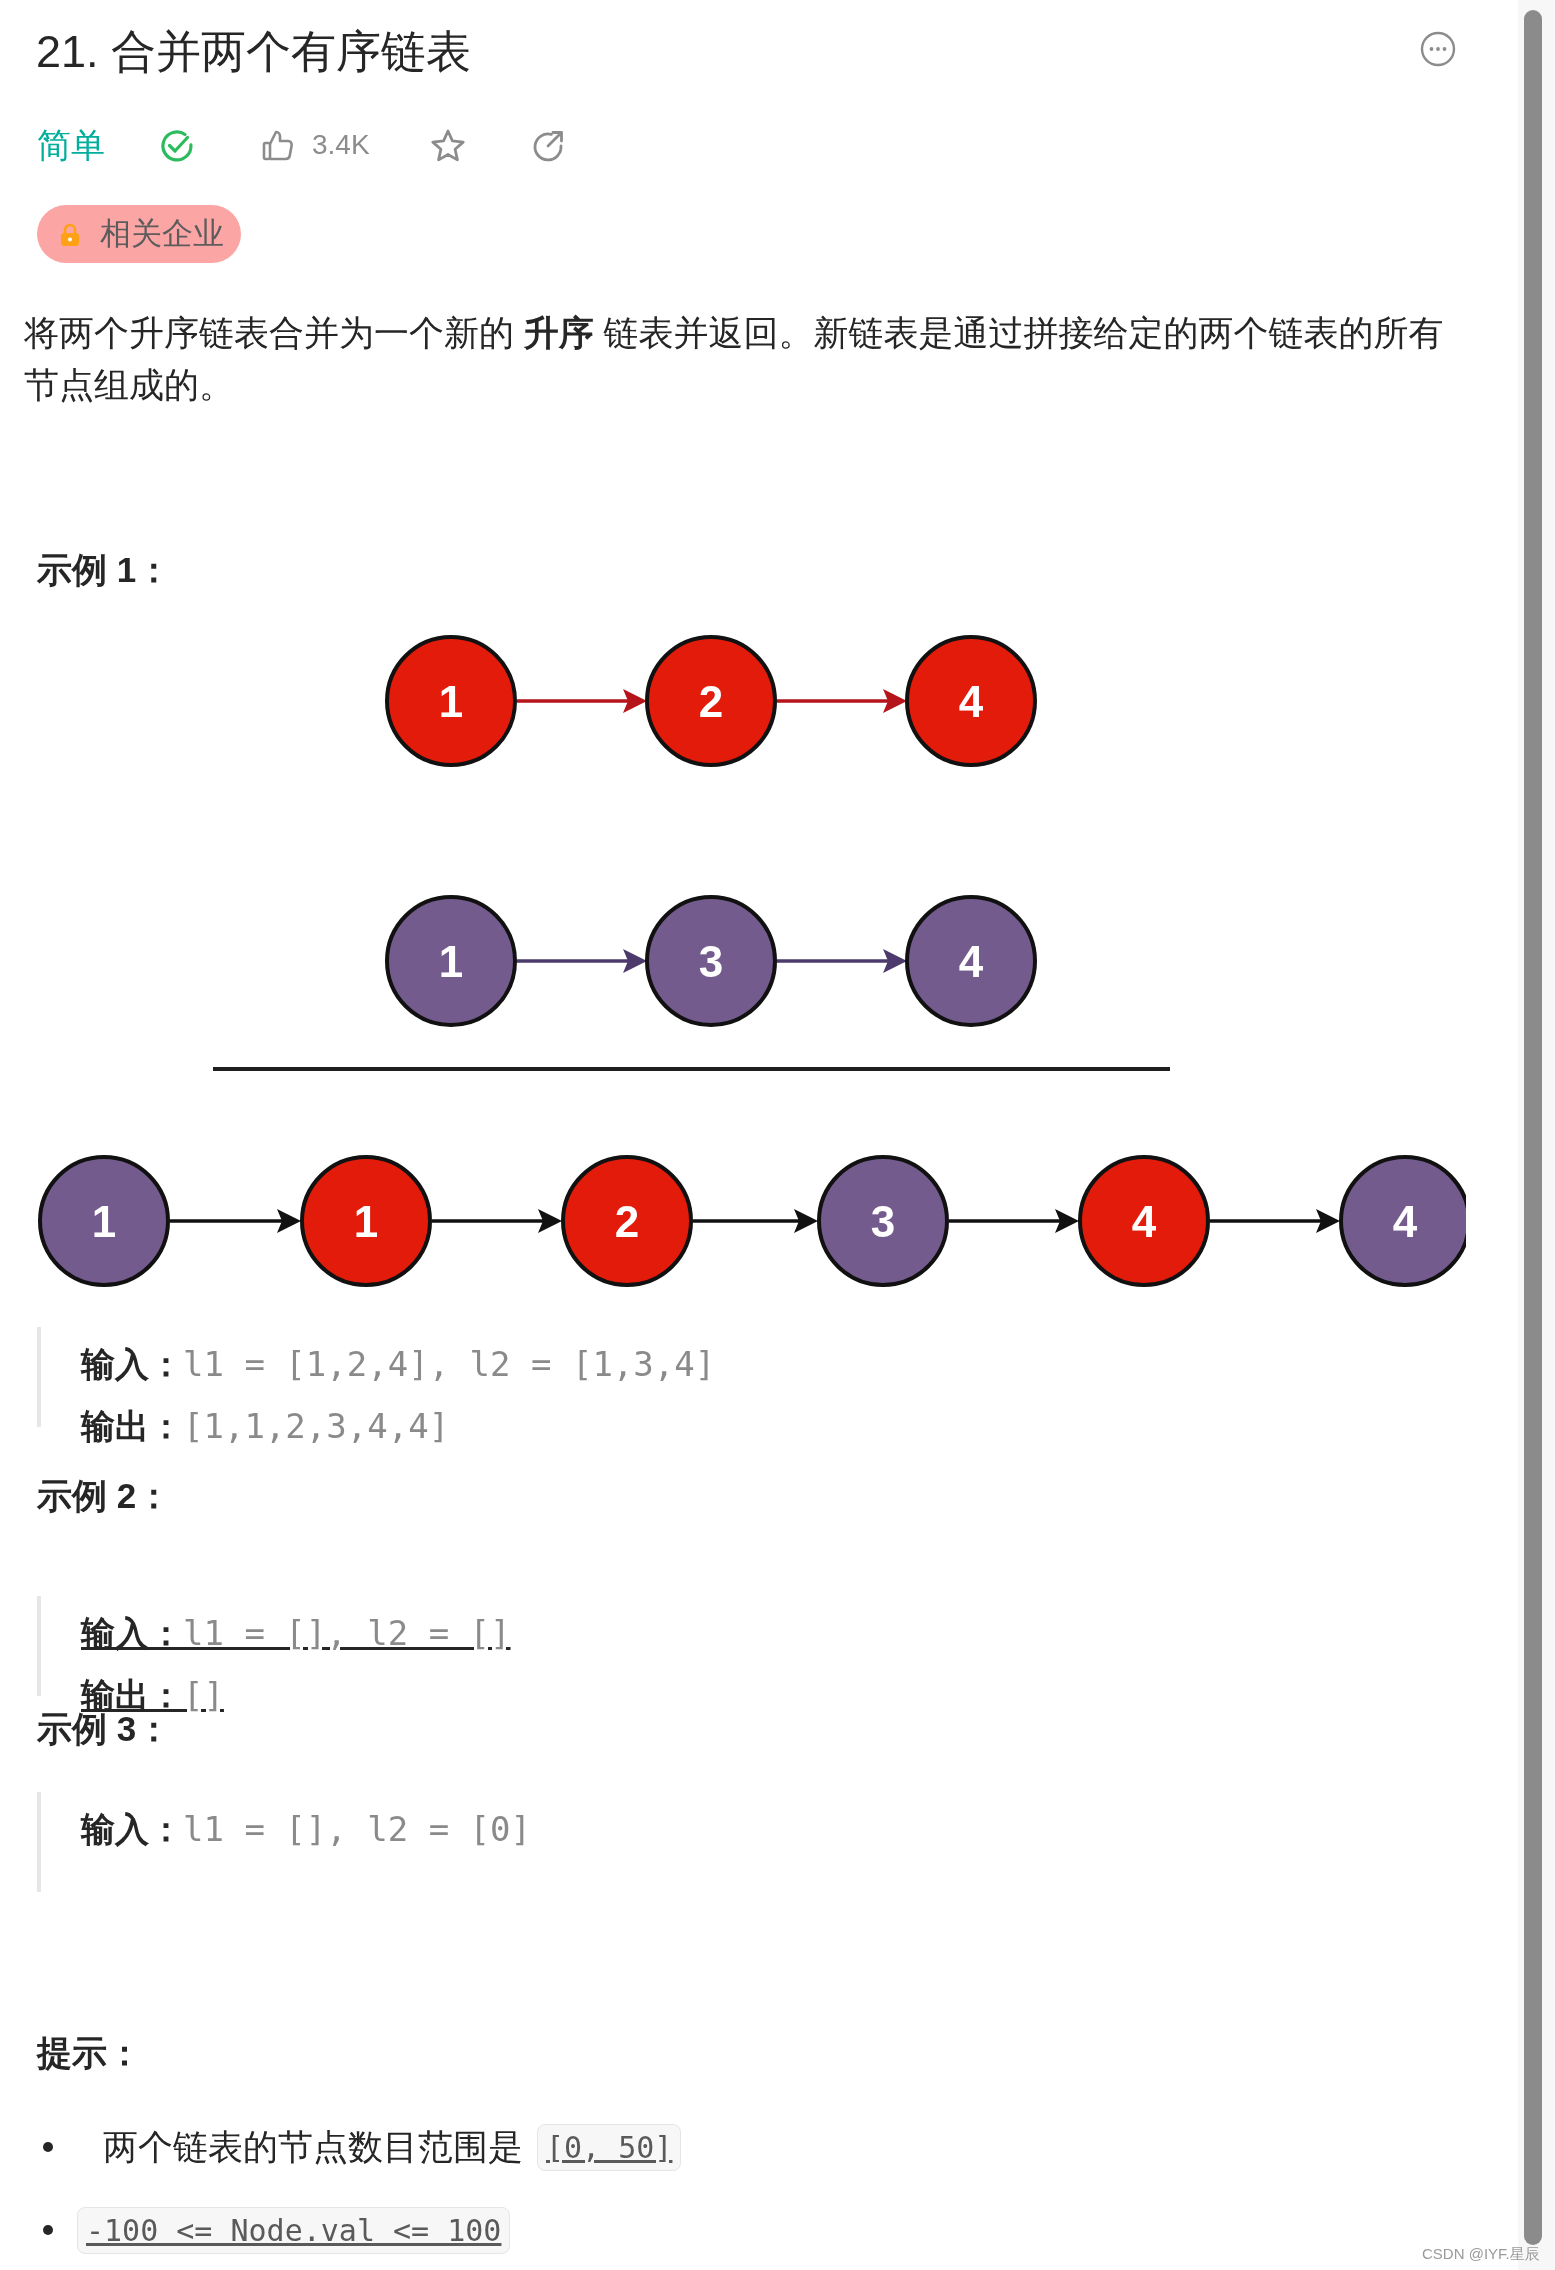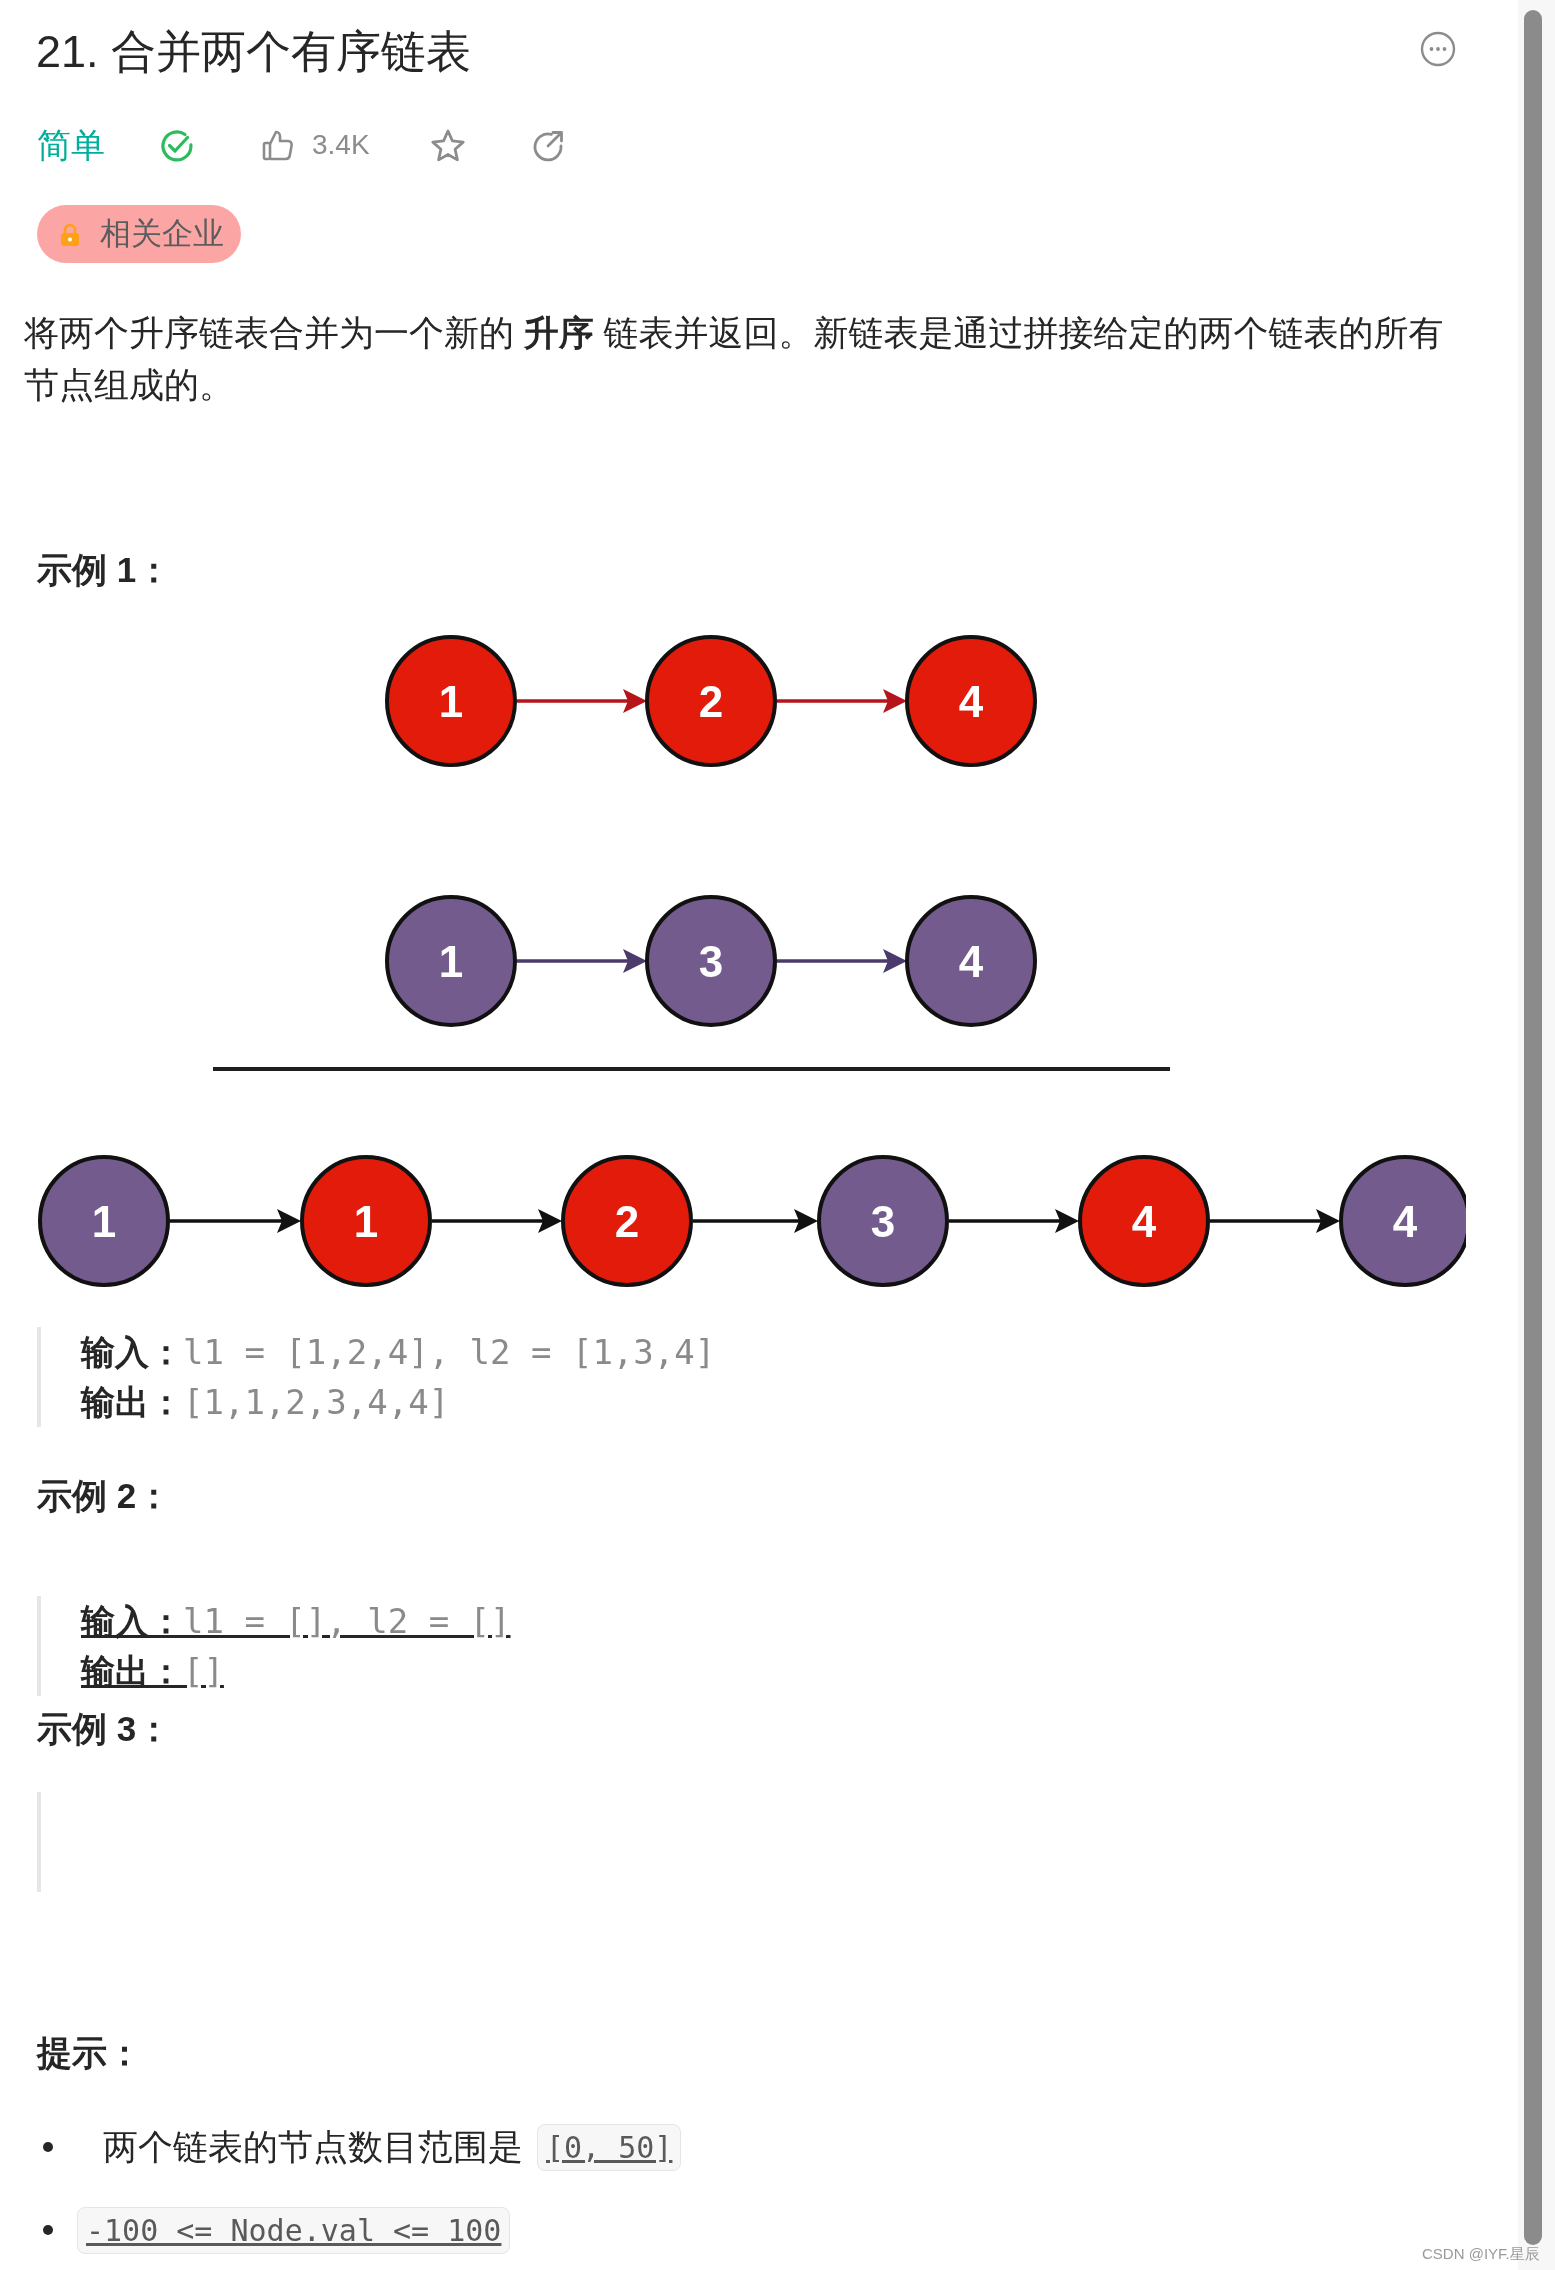--- a/index.html
+++ b/index.html
@@ -19,21 +19,21 @@
   .tag-pill .tag-text { position: absolute; left: 63px; top: 0; font-size: 31px; line-height: 58px; color: #5c5c5c; white-space: nowrap; }
 
   .desc { left: 24px; top: 307px; width: 1440px; font-size: 35px; line-height: 52px; color: #262626; }
   .desc strong { font-weight: bold; }
 
   .heading { left: 37px; font-size: 35px; line-height: 44px; font-weight: bold; color: #262626; white-space: nowrap; }
 
   .diagram { left: 36px; top: 620px; width: 1430px; height: 680px; overflow: hidden; }
 
   .example { left: 37px; height: 100px; width: 1400px; border-left: 4px solid #e6e6e6; padding-left: 40px; }
-  .example .line { height: 50px; line-height: 50px; white-space: pre; font-size: 34px; }
+  .example .line { height: 50px; line-height: 50px; white-space: pre; font-size: 34px; margin-top: 12px; }
   .example .lbl { font-weight: bold; color: #262626; }
   .example .code { font-family: "DejaVu Sans Mono", "Liberation Mono", monospace; color: #8a8a8a; font-size: 34px; }
 
   .hint { left: 36px; height: 50px; display: flex; align-items: center; white-space: nowrap; }
   .hint .dot { width: 10px; height: 10px; border-radius: 50%; background: #262626; margin-left: 7px; margin-right: 24px; flex: none; }
   .hint .hint-text { font-size: 35px; line-height: 50px; color: #262626; margin-right: 14px; margin-left: 26px; }
   .hint .hint-text:empty { display: none; }
   .hint .pill { font-family: "DejaVu Sans Mono", "Liberation Mono", monospace; font-size: 30px; line-height: 45px; height: 47px; padding: 0 8px; border: 1px solid #e5e5e5; border-radius: 8px; background: #f7f7f8; color: #5a5a5a; white-space: pre; text-decoration: underline; }
 
   .scroll-track { left: 1518px; top: 0; width: 37px; height: 2270px; background: #f7f7f7; }
@@ -163,20 +163,21 @@
 </div>
 
 <div class="abs heading" style="top:1474px;">示例 2：</div>
 <div class="abs example" style="top:1596px;text-decoration:underline;">
   <div class="line"><span class="lbl">输入：</span><span class="code">l1 = [], l2 = []</span></div>
   <div class="line"><span class="lbl">输出：</span><span class="code">[]</span></div>
 </div>
 
 <div class="abs heading" style="top:1707px;">示例 3：</div>
 <div class="abs example" style="top:1792px;">
+  <div class="line"><span class="lbl">输入：</span><span class="code">l1 = [], l2 = [0]</span></div>
 </div>
 
 <div class="abs heading" style="top:2031px;">提示：</div>
 <div class="abs hint" style="top:2122px;">
   <span class="dot"></span>
   <span class="hint-text">两个链表的节点数目范围是</span>
   <span class="pill">[0, 50]</span>
 </div>
 <div class="abs hint" style="top:2205px;">
   <span class="dot"></span>

